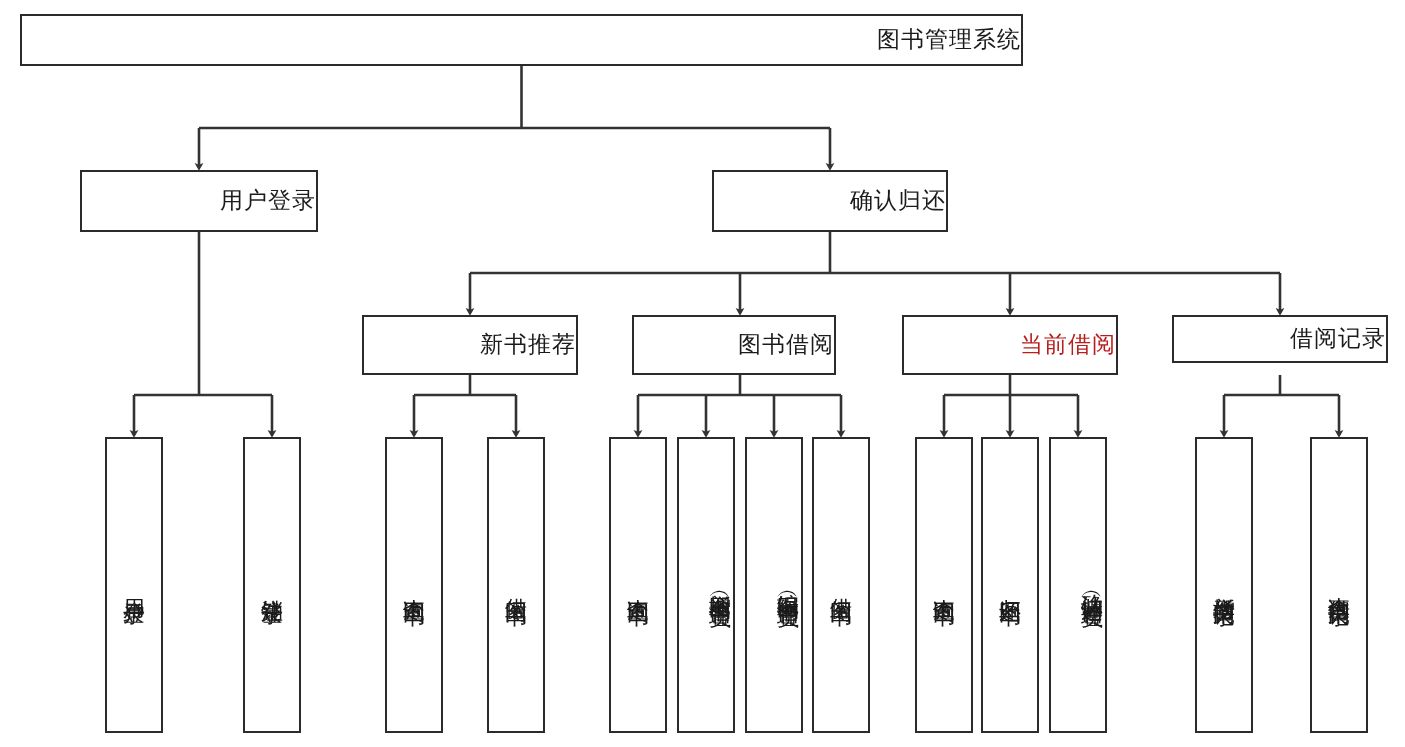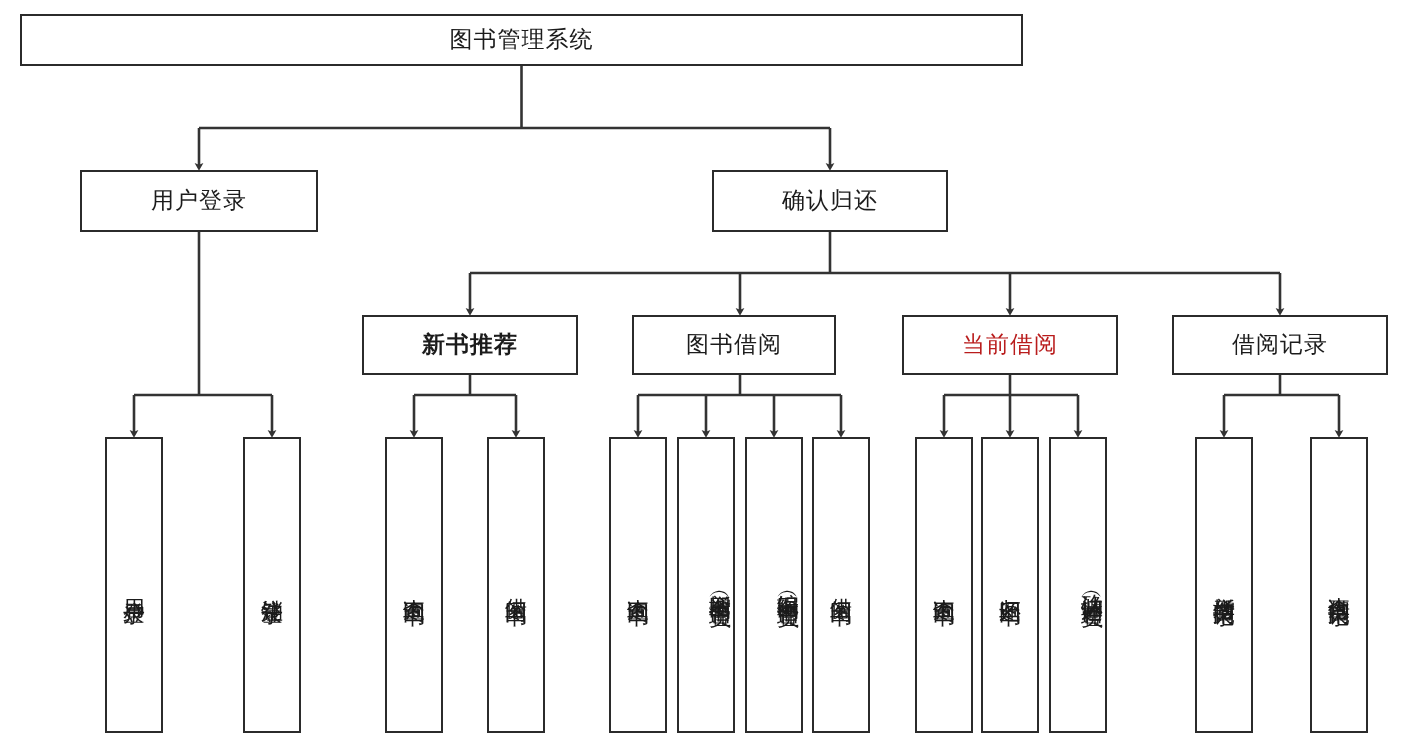--- a/index.html
+++ b/index.html
@@ -20,21 +20,21 @@
     width:1405px;height:747px;
     pointer-events:none;
   }
   .node{
     position:absolute;
     box-sizing:border-box;
     background:#ffffff;
     border:2.5px solid #2b2b2b;
     display:flex;
     align-items:center;
-    justify-content:center;
+    justify-content:flex-end;
     color:#1b1b1b;
   }
   .node.horiz{
     font-size:23px;
     letter-spacing:1px;
     line-height:1.1;
   }
   .node.vert{
     writing-mode:vertical-rl;
     text-orientation:upright;
@@ -110,30 +110,30 @@
   <div id="node-layer">
       <div class="node horiz" style="left: 20px; top: 14px; width: 1003px; height: 52px; border-color: rgb(43, 43, 43); background: rgb(255, 255, 255); color: rgb(27, 27, 27);">
         <span>图书管理系统</span>
       </div>
       <div class="node horiz" style="left: 80px; top: 170px; width: 238px; height: 62px; border-color: rgb(43, 43, 43); background: rgb(255, 255, 255); color: rgb(27, 27, 27);">
         <span>用户登录</span>
       </div>
       <div class="node horiz" style="left: 712px; top: 170px; width: 236px; height: 62px; border-color: rgb(43, 43, 43); background: rgb(255, 255, 255); color: rgb(27, 27, 27);">
         <span>确认归还</span>
       </div>
-      <div class="node horiz" style="left: 362px; top: 315px; width: 216px; height: 60px; border-color: rgb(43, 43, 43); background: rgb(255, 255, 255); color: rgb(27, 27, 27); font-weight: bold;">
+      <div class="node horiz" style="left: 362px; top: 315px; width: 216px; height: 60px; border-color: rgb(43, 43, 43); background: rgb(255, 255, 255); color: rgb(27, 27, 27);">
         <span>新书推荐</span>
       </div>
       <div class="node horiz" style="left: 632px; top: 315px; width: 204px; height: 60px; border-color: rgb(43, 43, 43); background: rgb(255, 255, 255); color: rgb(27, 27, 27);">
         <span>图书借阅</span>
       </div>
       <div class="node horiz" style="left: 902px; top: 315px; width: 216px; height: 60px; border-color: rgb(43, 43, 43); background: rgb(255, 255, 255); color: #b91c1c;">
         <span>当前借阅</span>
       </div>
-      <div class="node horiz" style="left: 1172px; top: 315px; width: 216px; height: 60px; border-color: rgb(43, 43, 43); background: rgb(255, 255, 255); color: rgb(27, 27, 27);">
+      <div class="node horiz" style="left: 1172px; top: 315px; width: 216px; height: 48px; border-color: rgb(43, 43, 43); background: rgb(255, 255, 255); color: rgb(27, 27, 27);">
         <span>借阅记录</span>
       </div>
       <div class="node vert short" style="left: 105px; top: 437px; width: 58px; height: 296px; border-color: rgb(43, 43, 43); background: rgb(255, 255, 255); color: rgb(27, 27, 27);">
         <span>用户登录</span>
       </div>
       <div class="node vert short" style="left: 243px; top: 437px; width: 58px; height: 296px; border-color: rgb(43, 43, 43); background: rgb(255, 255, 255); color: rgb(27, 27, 27);">
         <span>注销登录</span>
       </div>
       <div class="node vert short" style="left: 385px; top: 437px; width: 58px; height: 296px; border-color: rgb(43, 43, 43); background: rgb(255, 255, 255); color: rgb(27, 27, 27);">
         <span>查询图书</span>

